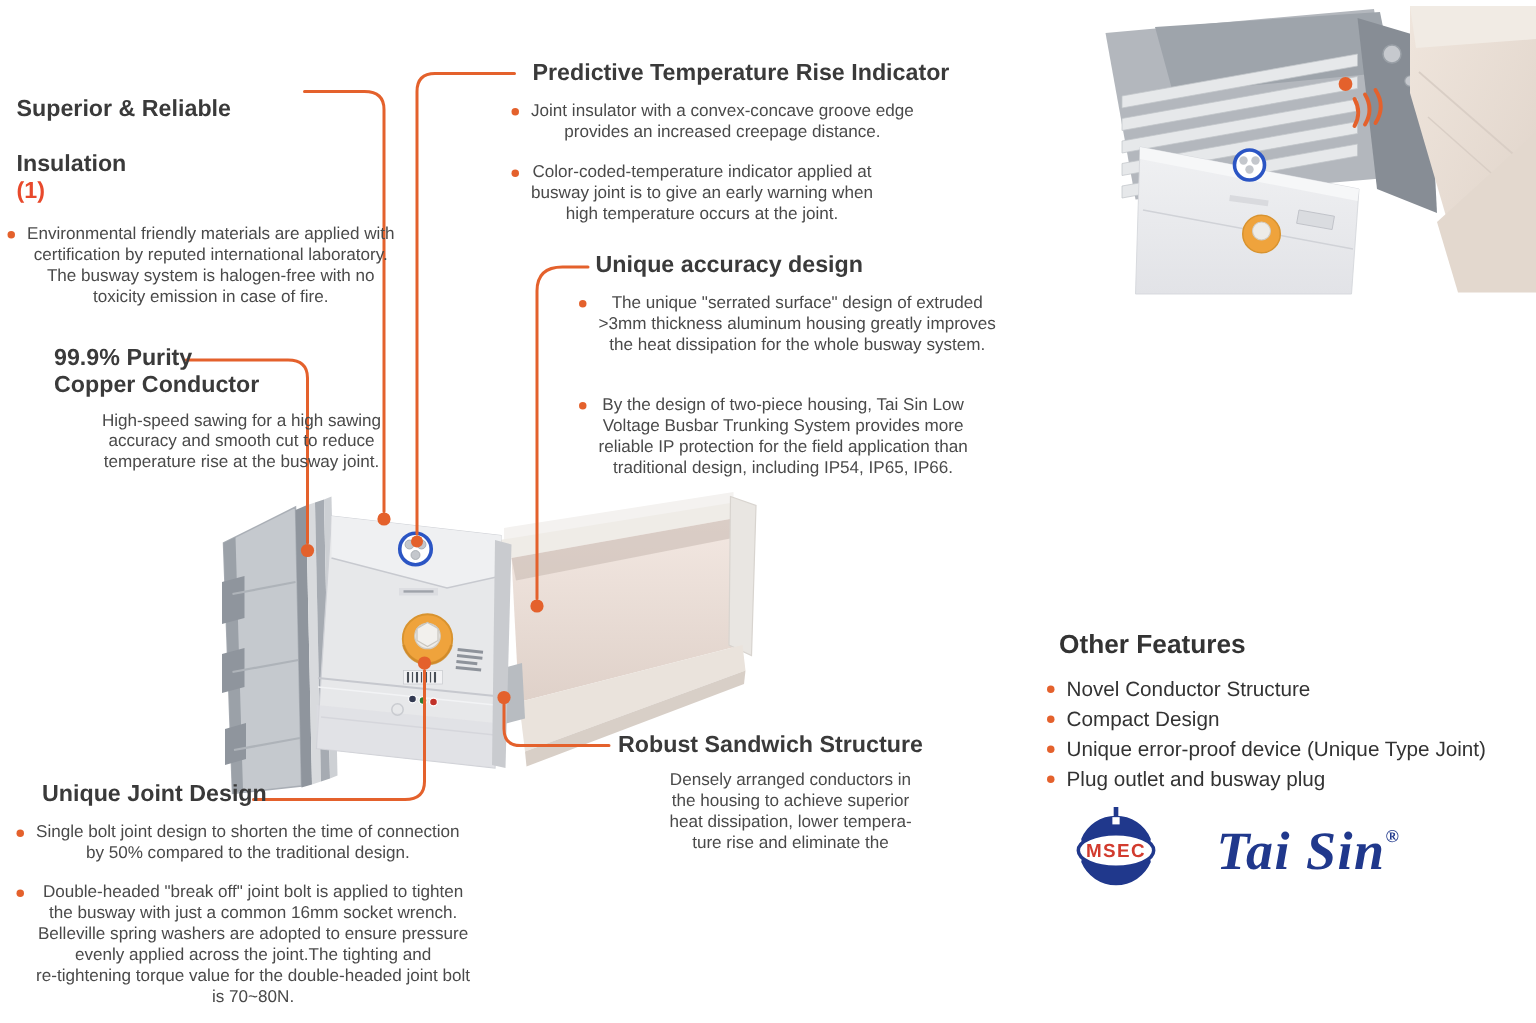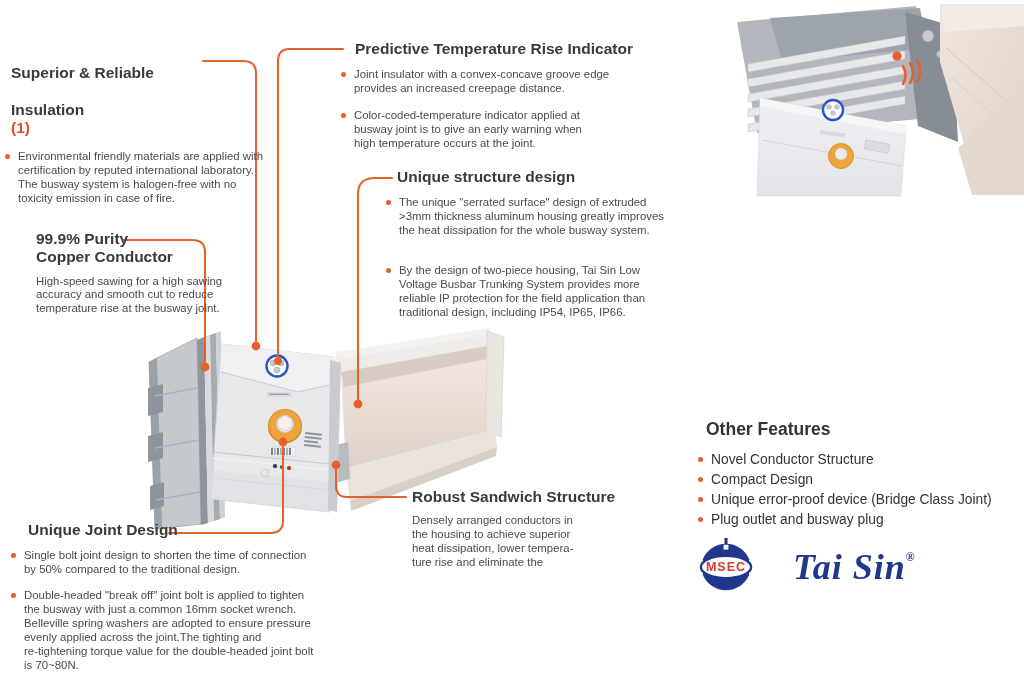--- a/index.html
+++ b/index.html
@@ -2,21 +2,21 @@
 <html><head>
 <meta charset="utf-8">
 <style>
   html,body{margin:0;padding:0;background:#fff;}
   .page{position:relative;width:1024px;height:682px;overflow:hidden;background:#fff;
         font-family:"Liberation Sans",sans-serif;}
   svg{display:block;}
   .abs{position:absolute;}
   .h{font-weight:bold;font-size:15.5px;line-height:1.18;color:#3a3a3a;white-space:pre-line;}
   .ref{color:#e8492c;font-weight:bold;}
-  .btext,.ptext{font-size:11.4px;line-height:1.22;color:#4a4a4a;white-space:pre-line;}
+  .btext,.ptext{font-size:11.4px;line-height:1.22;color:#4a4a4a;white-space:pre-line;text-align:center;}
   .bullet{display:flex;gap:8px;margin-top:10px;}
   .dot{flex:0 0 auto;width:5px;height:5px;border-radius:50%;background:#e4612c;margin-top:4px;}
   .h-big{font-weight:bold;font-size:17.5px;color:#333;}
   .feat{display:flex;gap:8px;align-items:baseline;margin-top:5px;font-weight:normal;
         font-size:13.8px;color:#333;}
   .feat .dot{margin-top:0;align-self:center;}
   .logo-row{display:flex;align-items:center;gap:12px;}
   .wordmark{font-family:"Liberation Serif",serif;font-style:italic;font-weight:bold;
             font-size:36px;color:#20388c;letter-spacing:1px;}
   .rmark{font-size:12px;color:#20388c;vertical-align:18px;font-style:normal;font-weight:bold;}
@@ -206,21 +206,21 @@
     </div>
     <div class="bullet" style="margin-top:13px;">
       <span class="dot"></span>
       <span class="btext">Color-coded-temperature indicator applied at
 busway joint is to give an early warning when
 high temperature occurs at the joint.</span>
     </div>
   </div>
 
   <div class="abs" style="left:386px;top:168px;width:310px;">
-    <div class="h" style="margin-left:11px;">Unique structure design</div>
+    <div class="h" style="margin-left:11px;">Unique accuracy design</div>
     <div class="bullet">
       <span class="dot"></span>
       <span class="btext">The unique "serrated surface" design of extruded
 &gt;3mm thickness aluminum housing greatly improves
 the heat dissipation for the whole busway system.</span>
     </div>
     <div class="bullet" style="margin-top:26px;">
       <span class="dot"></span>
       <span class="btext">By the design of two-piece housing, Tai Sin Low
 Voltage Busbar Trunking System provides more
@@ -269,30 +269,30 @@
       <div class="feat">
         <span class="dot"></span>
         <span>Novel Conductor Structure</span>
       </div>
       <div class="feat">
         <span class="dot"></span>
         <span>Compact Design</span>
       </div>
       <div class="feat">
         <span class="dot"></span>
-        <span>Unique error-proof device (Bridge Class Joint)</span>
+        <span>Unique error-proof device (Unique Type Joint)</span>
       </div>
       <div class="feat">
         <span class="dot"></span>
         <span>Plug outlet and busway plug</span>
       </div>
     </div>
   </div>
 
-  <div class="abs logo-row" style="left:697px;top:538px;gap:38px;">
+  <div class="abs logo-row" style="left:715px;top:538px;gap:38px;">
     <svg width="58" height="58" viewBox="0 0 60 60">
       <path d="M6,22 A26,26 0 0 1 54,22 Q54,26.5 49,27.5 Q30,21.5 11,27.5 Q6,26.5 6,22 Z" fill="#20388C"></path>
       <path d="M6,38 A26,26 0 0 0 54,38 Q54,33.5 49,32.5 Q30,38.5 11,32.5 Q6,33.5 6,38 Z" fill="#20388C"></path>
       <rect x="28.4" y="0" width="3.2" height="7" fill="#20388C"></rect>
       <rect x="27.5" y="7" width="5" height="5" fill="#ffffff"></rect>
       <ellipse cx="30" cy="30" rx="26" ry="11.5" fill="#ffffff" stroke="#20388C" stroke-width="2.4"></ellipse>
       <text x="30" y="34.5" text-anchor="middle" font-family="Liberation Sans, sans-serif" font-weight="bold" font-size="13" fill="#D23B2E" letter-spacing="1">MSEC</text>
     </svg>
     <div class="wordmark"><span>Tai Sin</span><sup class="rmark">®</sup></div>
   </div>

